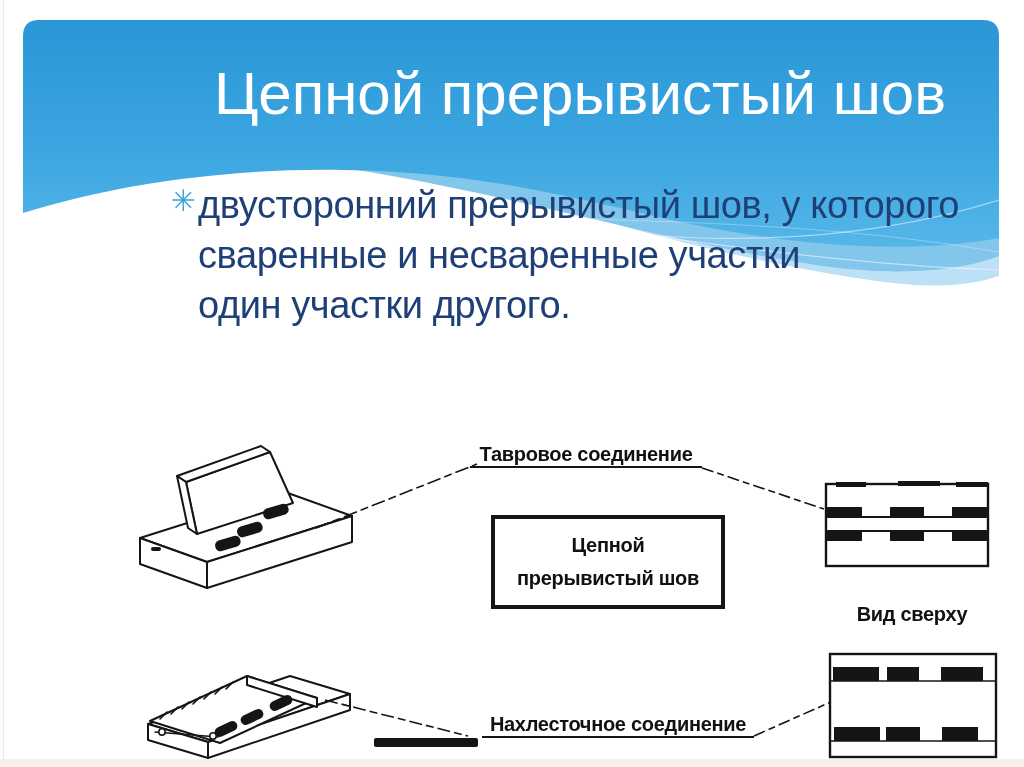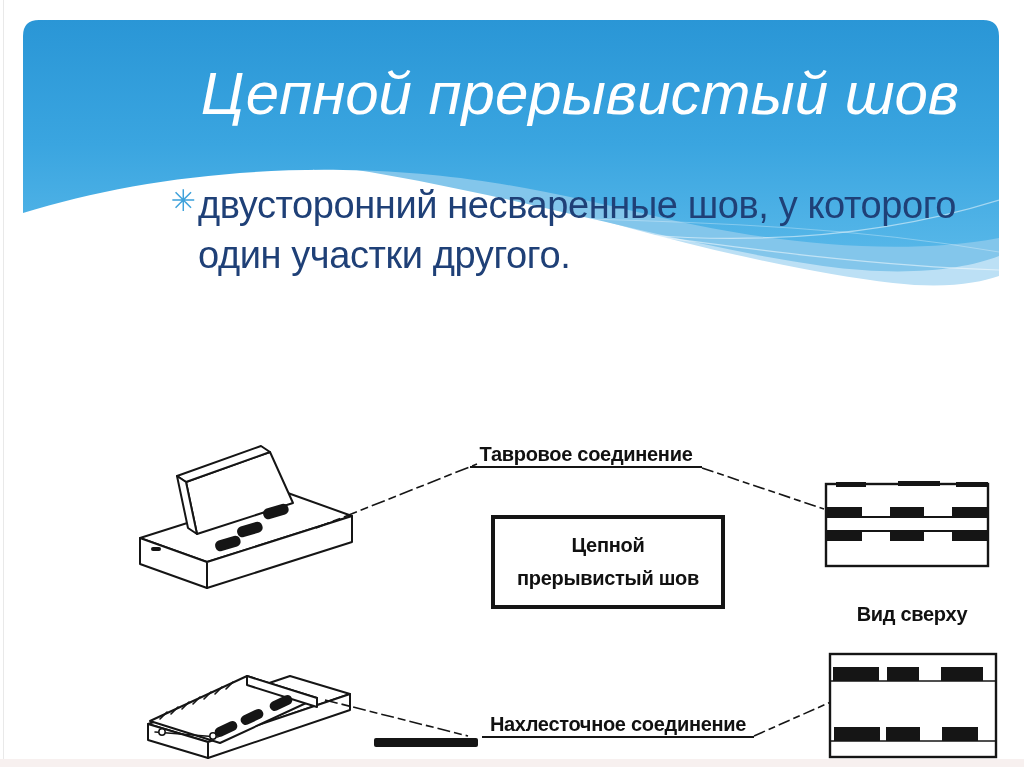--- a/index.html
+++ b/index.html
@@ -9,21 +9,21 @@
     font-family:"Liberation Sans","DejaVu Sans",sans-serif; overflow:hidden;
   }
   .slide { position:absolute; inset:0; background:#ffffff; }
 
   
   .header-svg { position:absolute; left:23px; top:20px; width:976px; height:330px; }
 
   .page-title {
     position:absolute; left:180px; top:58px; width:800px;
     text-align:center; color:#ffffff; font-size:60px; font-weight:400;
-    letter-spacing:0px; line-height:72px; white-space:nowrap;font-style:italic;
+    letter-spacing:0px; line-height:72px; white-space:nowrap;
   }
 
   
   .bullet-marker {
     position:absolute; left:168px; top:186px; width:30px;
     color:#3fa2db; font-size:30px; line-height:30px; text-align:center;
   }
   .body-text {
     position:absolute; left:198px; top:180px; width:812px;
     color:#1f4077; font-size:38px; line-height:50px; letter-spacing:-0.4px;
@@ -64,21 +64,22 @@
 
     <path fill="none" stroke="#ffffff" stroke-opacity="0.5" stroke-width="1.2" d="M 60 186 C 350 148, 660 240, 976 250"></path>
     <path fill="none" stroke="#ffffff" stroke-opacity="0.5" stroke-width="1.2" d="M 290 150 C 560 232, 790 238, 976 180"></path>
     <path fill="none" stroke="#ffffff" stroke-opacity="0.3" stroke-width="1" d="M 120 170 C 420 212, 700 184, 976 232"></path>
   </svg>
 
   <div class="page-title">Цепной прерывистый шов</div>
 
   <div class="bullet-marker">✳</div>
   <div class="body-text">
-    <div class="line">двусторонний несваренные шов, у которого</div>
+    <div class="line">двусторонний прерывистый шов, у которого</div>
+    <div class="line">сваренные и несваренные участки</div>
     <div class="line">один участки другого.</div>
   </div>
 
   <svg class="diagram-svg" viewBox="0 430 1024 337" aria-hidden="true">
 
     <g stroke="#151515" stroke-width="2" fill="#ffffff" stroke-linejoin="round" stroke-linecap="round">
       <polygon points="140,538 285,492 352,516 207,562"></polygon>
       <polygon points="140,538 207,562 207,588 140,564"></polygon>
       <polygon points="207,562 352,516 352,542 207,588"></polygon>
       <polygon points="197,534 293,503 270,452 186,482"></polygon>

